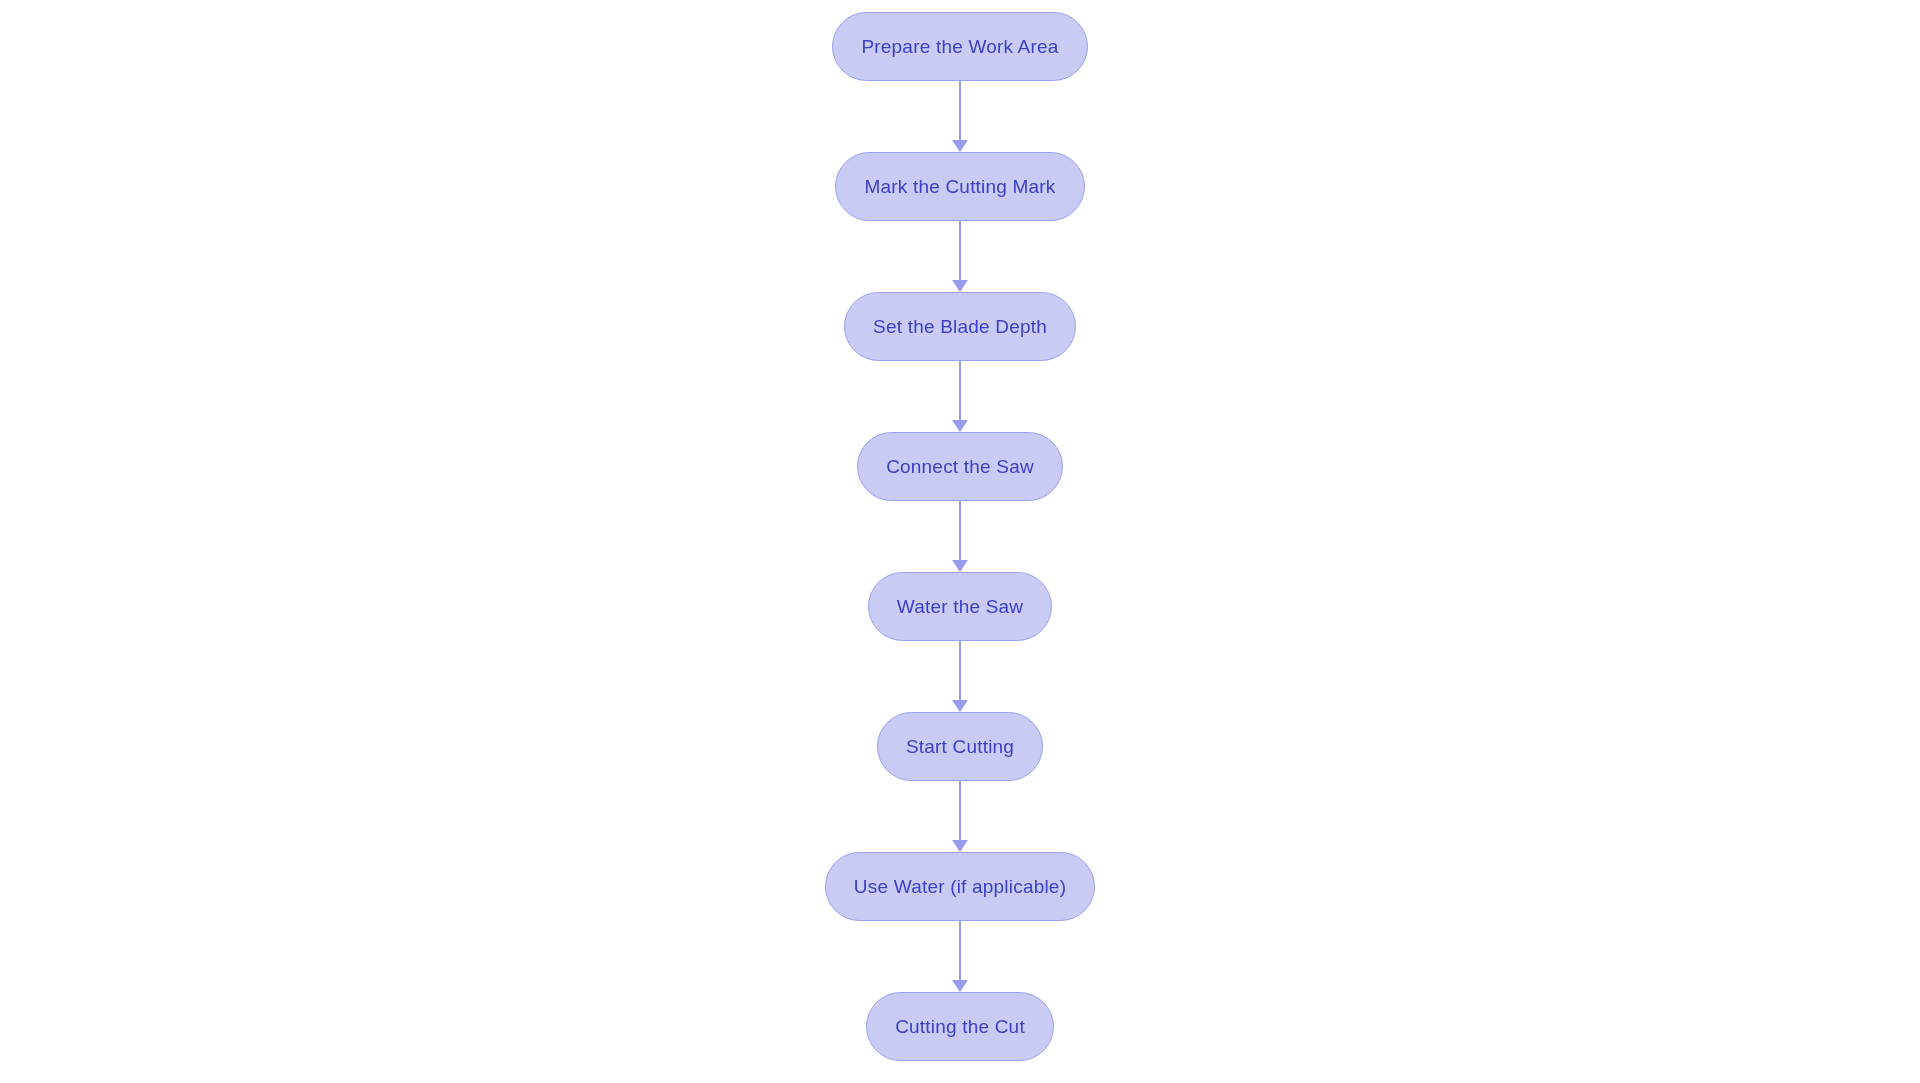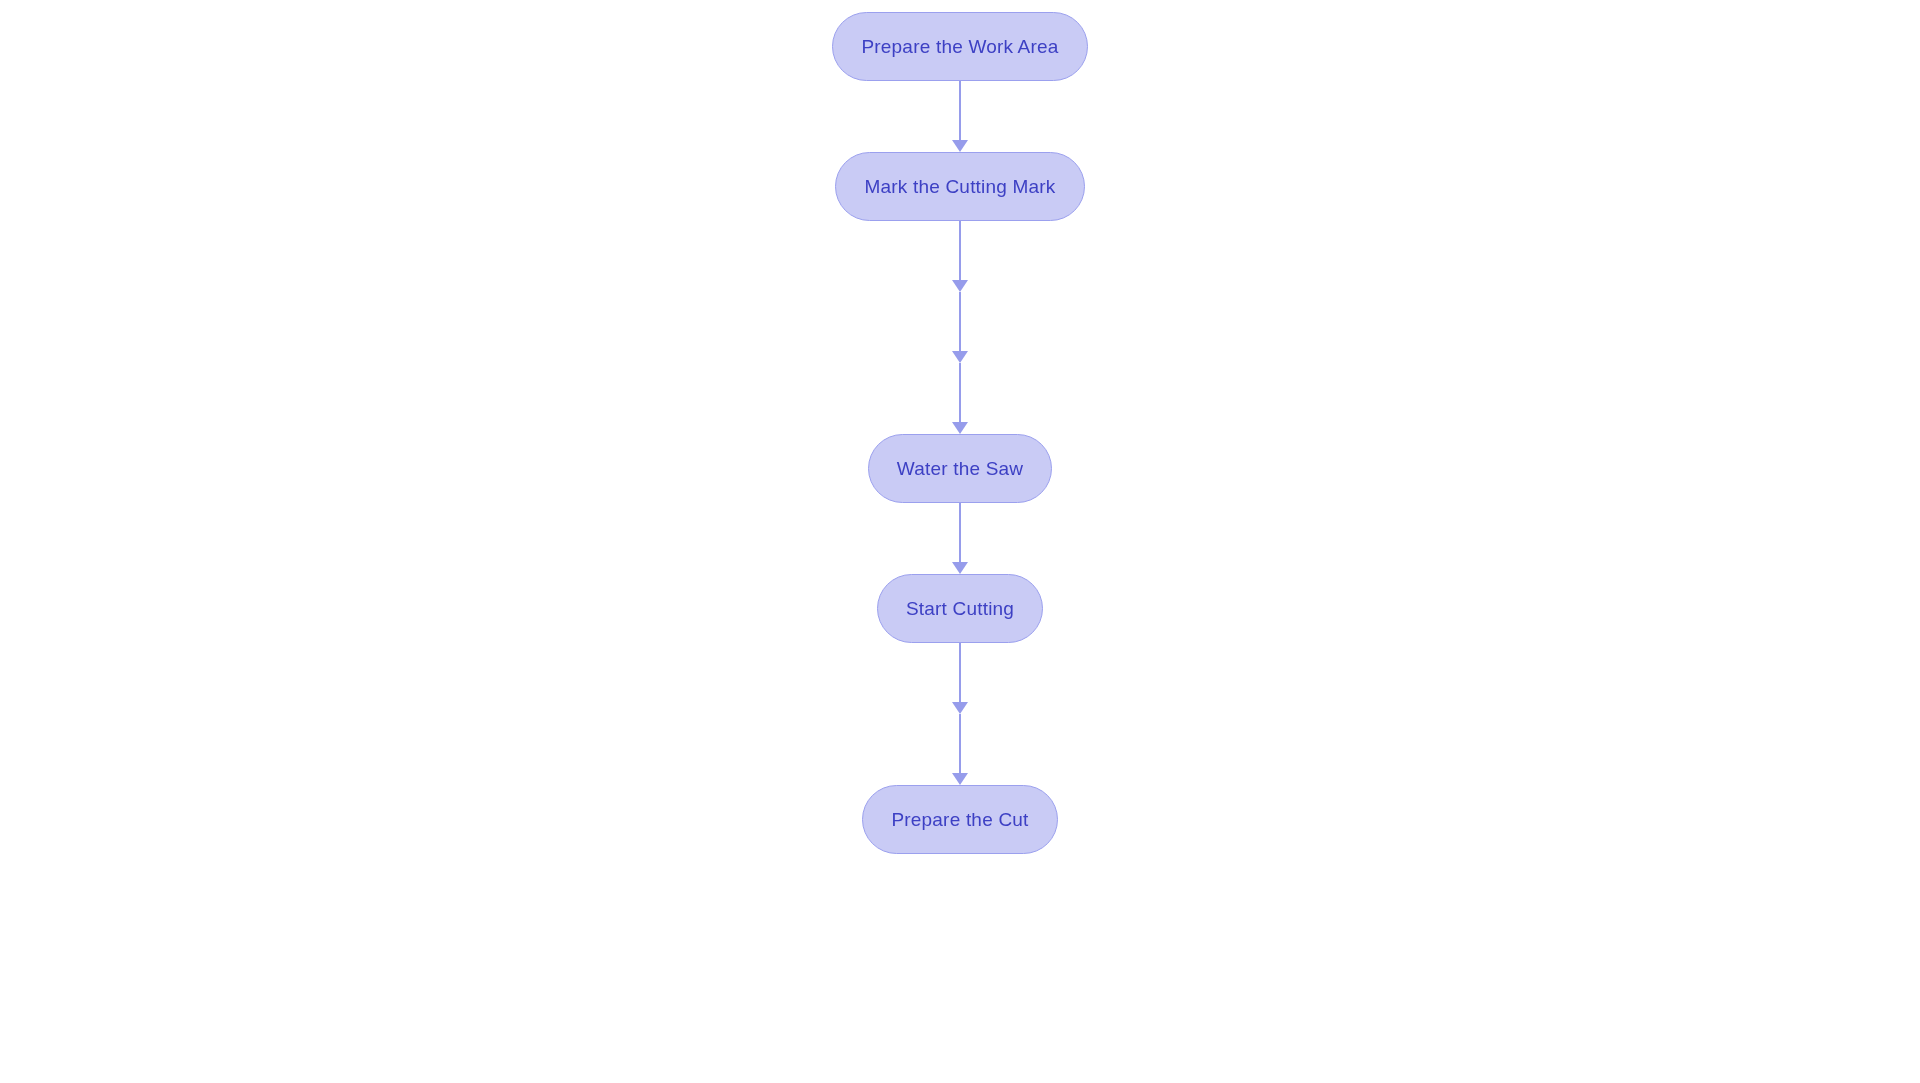--- a/index.html
+++ b/index.html
@@ -74,42 +74,51 @@
       <div class="arrow-line"></div>
       <div class="arrow-head"></div>
     </div>
     <div class="node">
       <span class="node-label">Mark the Cutting Mark</span>
     </div>
     <div class="arrow">
       <div class="arrow-line"></div>
       <div class="arrow-head"></div>
     </div>
+    <div class="node">
+      <span class="node-label">Set the Blade Depth</span>
+    </div>
     <div class="arrow">
       <div class="arrow-line"></div>
       <div class="arrow-head"></div>
+    </div>
+    <div class="node">
+      <span class="node-label">Connect the Saw</span>
     </div>
     <div class="arrow">
       <div class="arrow-line"></div>
       <div class="arrow-head"></div>
     </div>
     <div class="node">
       <span class="node-label">Water the Saw</span>
     </div>
     <div class="arrow">
       <div class="arrow-line"></div>
       <div class="arrow-head"></div>
     </div>
     <div class="node">
       <span class="node-label">Start Cutting</span>
     </div>
     <div class="arrow">
       <div class="arrow-line"></div>
       <div class="arrow-head"></div>
     </div>
+    <div class="node">
+      <span class="node-label">Use Water (if applicable)</span>
+    </div>
     <div class="arrow">
       <div class="arrow-line"></div>
       <div class="arrow-head"></div>
     </div>
     <div class="node">
-      <span class="node-label">Prepare the Cut</span>
+      <span class="node-label">Cutting the Cut</span>
     </div>
   </div>
 
 </body></html>

